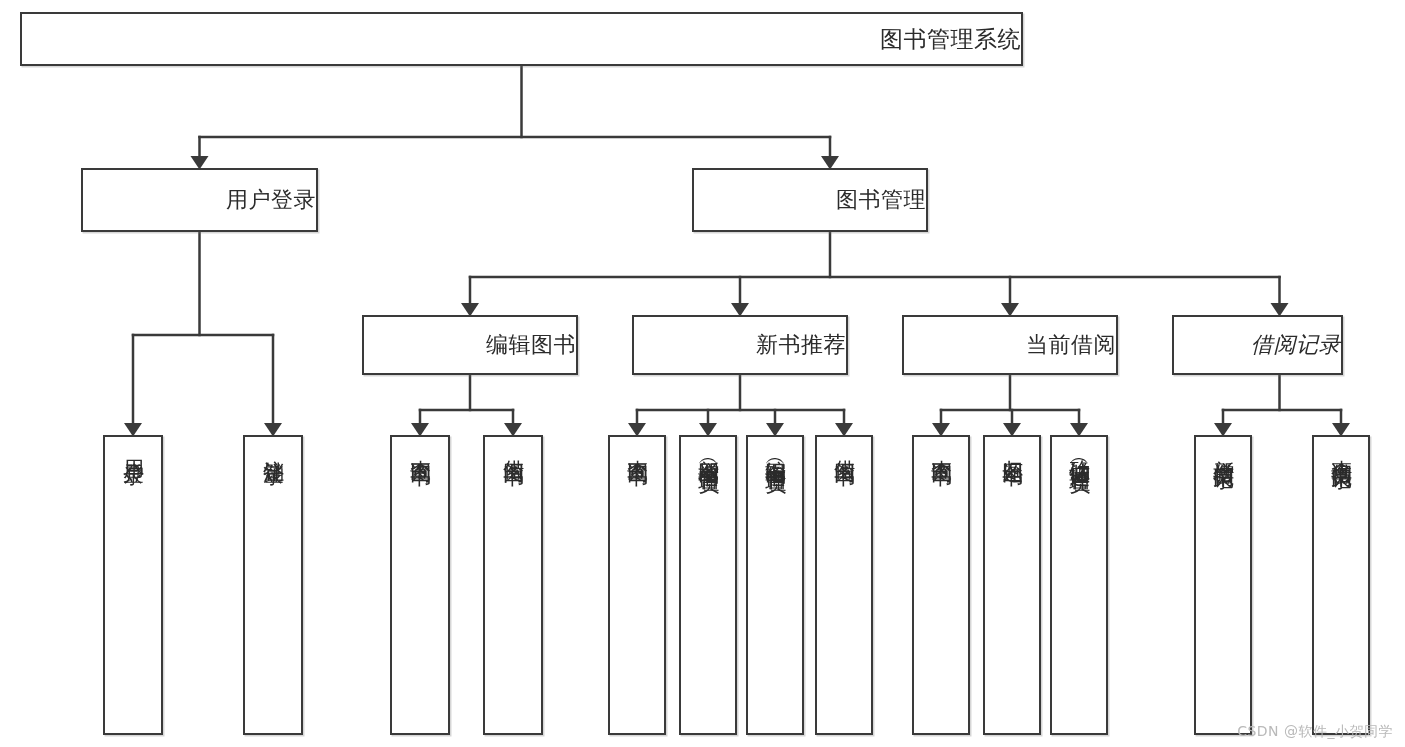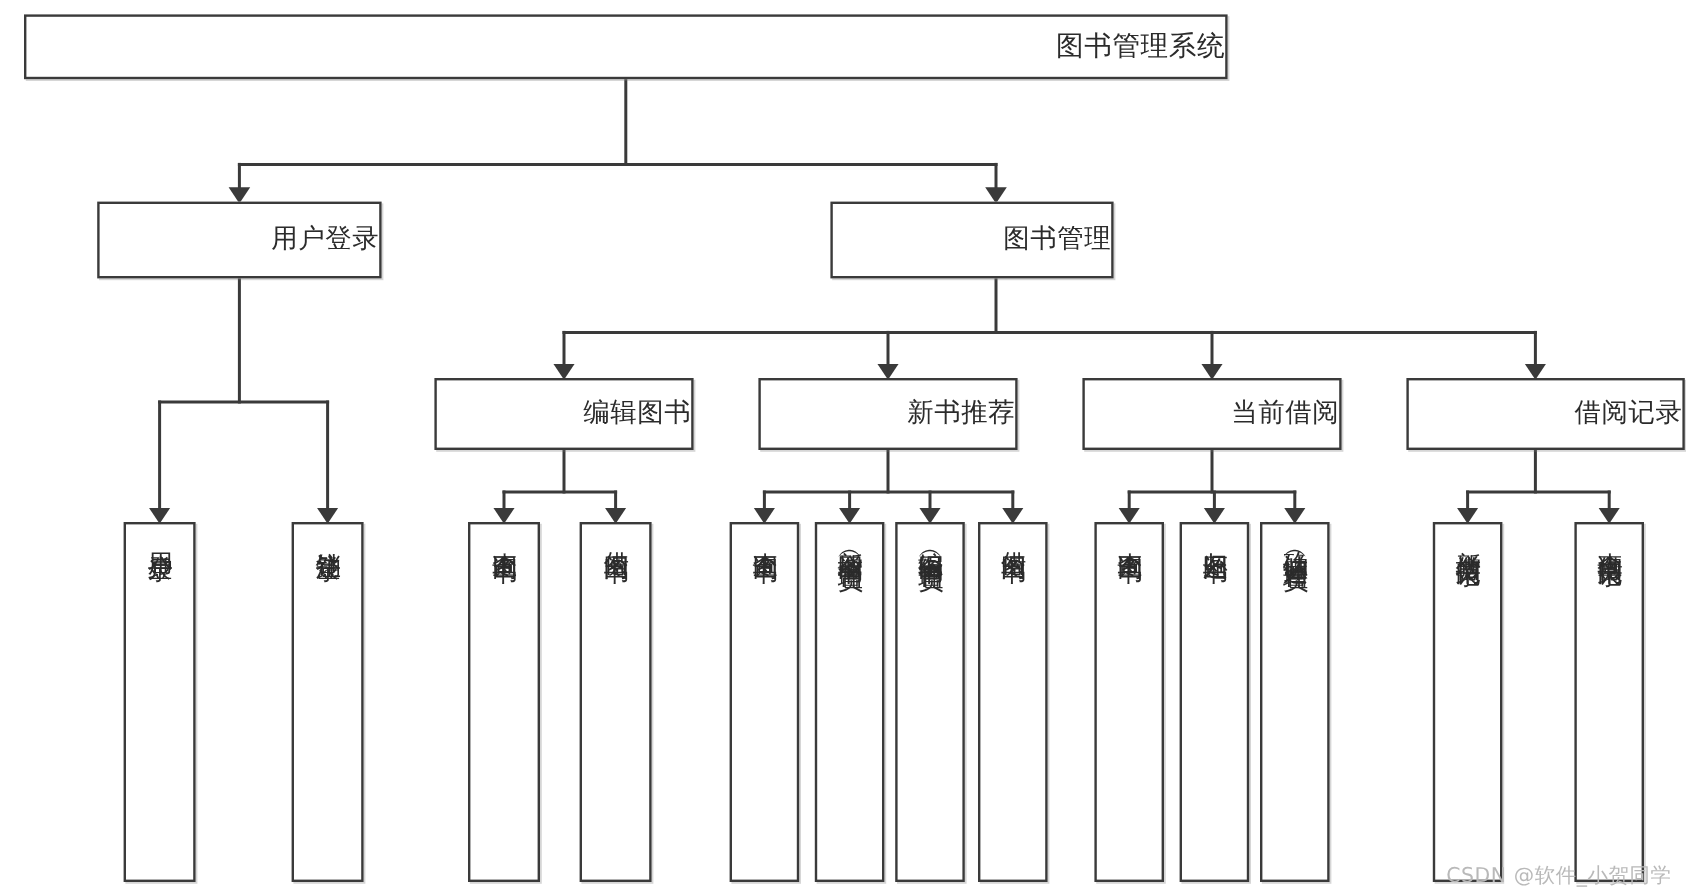--- a/index.html
+++ b/index.html
@@ -60,21 +60,21 @@
     writing-mode: vertical-rl;
     text-orientation: upright;
     font-size: 21px;
     line-height: 1.02;
     letter-spacing: 2px;
   }
   #watermark {
     position: absolute;
     right: 12px;
     bottom: 6px;
-    font-size: 17px;
+    font-size: 14px;
     color: #b9b9b9;
     white-space: nowrap;
     letter-spacing: 0.5px;
   }
 </style>
 </head>
 <body>
 
 <div id="diagram-canvas">
 
@@ -139,21 +139,21 @@
       </div>
       <div class="node horiz" style="left: 362px; top: 315px; width: 216px; height: 60px;">
         <span class="node-label">编辑图书</span>
       </div>
       <div class="node horiz" style="left: 632px; top: 315px; width: 216px; height: 60px;">
         <span class="node-label">新书推荐</span>
       </div>
       <div class="node horiz" style="left: 902px; top: 315px; width: 216px; height: 60px;">
         <span class="node-label">当前借阅</span>
       </div>
-      <div class="node horiz" style="left: 1172px; top: 315px; width: 232px; height: 60px;">
+      <div class="node horiz" style="left: 1172px; top: 315px; width: 171px; height: 60px; font-style: italic;">
         <span class="node-label">借阅记录</span>
       </div>
       <div class="node vert" style="left: 390px; top: 435px; width: 60px; height: 300px;">
         <span class="node-label">查询图书</span>
       </div>
       <div class="node vert" style="left: 483px; top: 435px; width: 60px; height: 300px;">
         <span class="node-label">借阅图书</span>
       </div>
       <div class="node vert" style="left: 608px; top: 435px; width: 58px; height: 300px;">
         <span class="node-label">查询图书</span>

